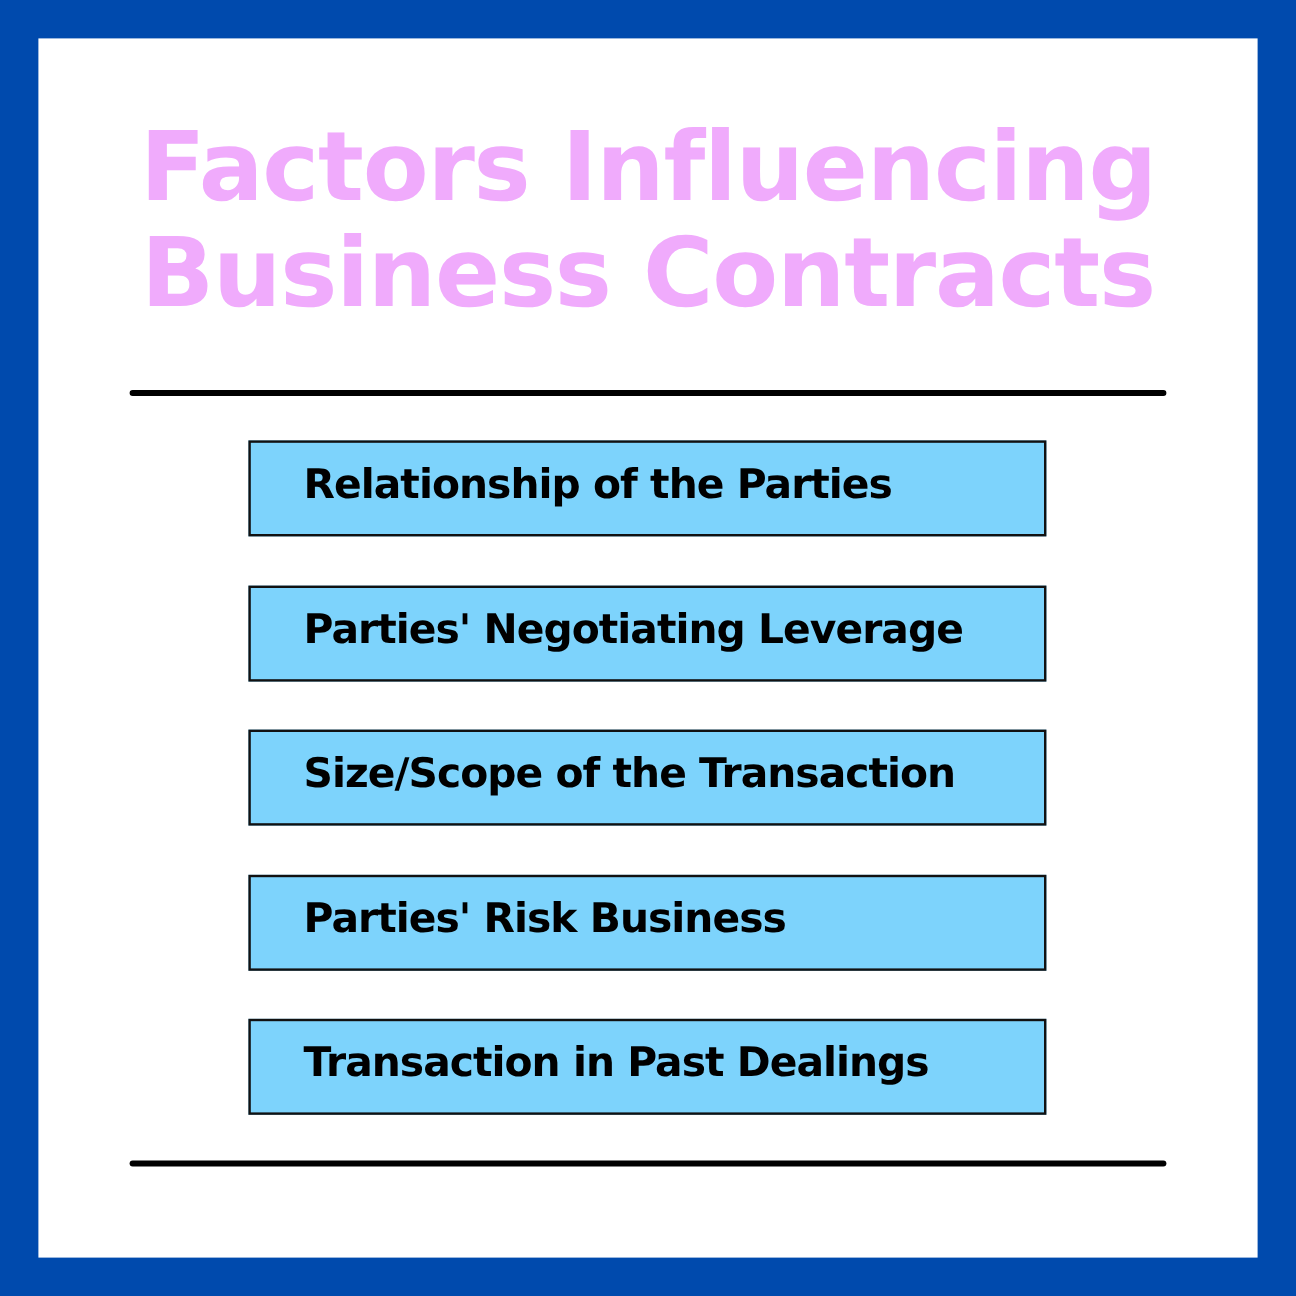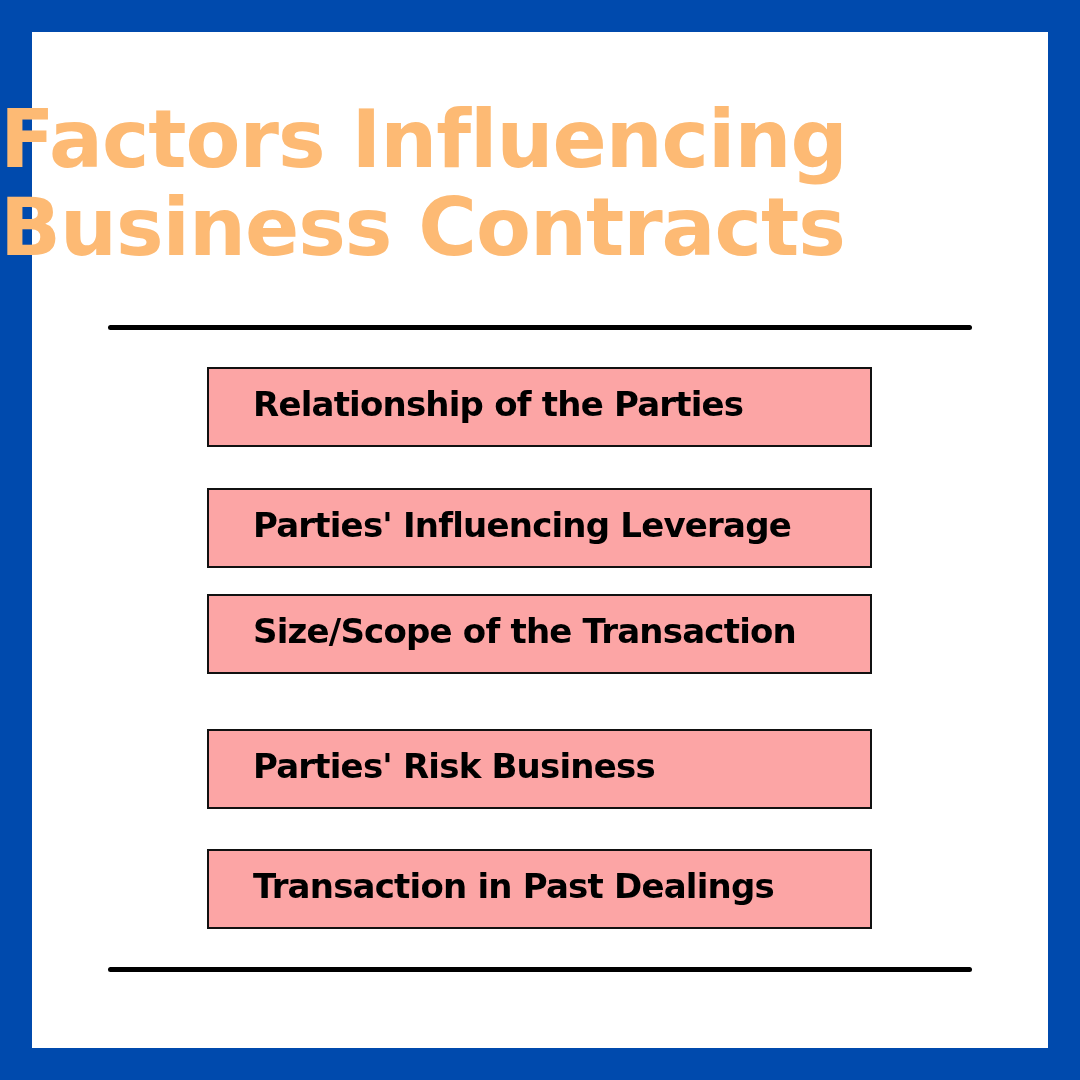--- a/index.html
+++ b/index.html
@@ -1,49 +1,49 @@
 <!DOCTYPE html>
 <html><head>
 <meta charset="utf-8">
 <style>
   html, body { margin: 0; padding: 0; }
   body { width: 1080px; height: 1080px; position: relative; overflow: hidden; background: #004aad; }
   .frame { position: absolute; left: 32px; top: 32px; width: 1016px; height: 1016px; background: #ffffff; }
-  .title { position: absolute; left: 0; top: 96px; width: 1080px; 
+  .title { position: absolute; left: 0; top: 96px; width: 1080px; text-align: center;
     font-family: "DejaVu Sans", sans-serif; font-weight: bold; font-size: 80px; line-height: 88px;
-    color: #fdba74; letter-spacing: -1px; }
+    color: #f0abfc; letter-spacing: -1px; }
   .title span { display: block; }
   .rule { position: absolute; left: 108px; width: 864px; height: 5px; background: #000; border-radius: 3px; }
   .rule.top { top: 325px; }
   .rule.bottom { top: 967px; }
   .item { position: absolute; left: 207px; width: 661px; height: 76px; border: 2.5px solid #111;
-    box-sizing: content-box; background: #fca5a5; }
+    box-sizing: content-box; background: #7dd3fc; }
   .item-label { position: absolute; left: 44px; top: 10px; font-family: "DejaVu Sans", sans-serif;
     font-weight: bold; font-size: 34px; line-height: 50px; color: #000; letter-spacing: -0.8px;
     white-space: nowrap; }
 </style>
 </head>
 <body>
 
 <div class="frame"></div>
 
 <div class="title">
   <span>Factors Influencing</span>
   <span>Business Contracts</span>
 </div>
 
 <div class="rule top"></div>
 
 <div class="item" style="top:367px">
   <div class="item-label">Relationship of the Parties</div>
 </div>
 <div class="item" style="top:488px">
-  <div class="item-label">Parties' Influencing Leverage</div>
+  <div class="item-label">Parties' Negotiating Leverage</div>
 </div>
-<div class="item" style="top:594px">
+<div class="item" style="top:608px">
   <div class="item-label">Size/Scope of the Transaction</div>
 </div>
 <div class="item" style="top:729px">
   <div class="item-label">Parties' Risk Business</div>
 </div>
 <div class="item" style="top:849px">
   <div class="item-label">Transaction in Past Dealings</div>
 </div>
 
 <div class="rule bottom"></div>

